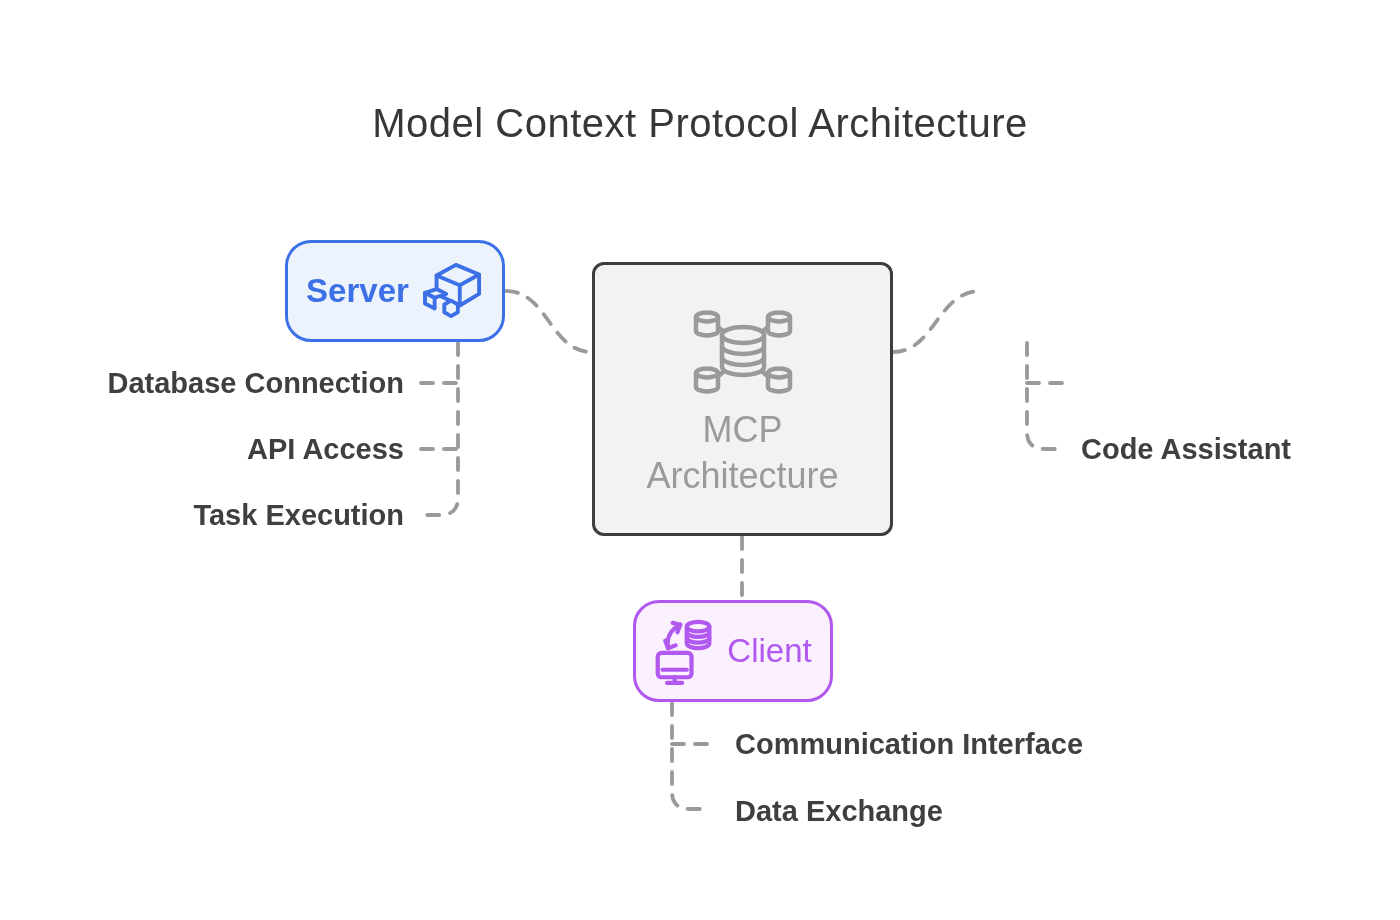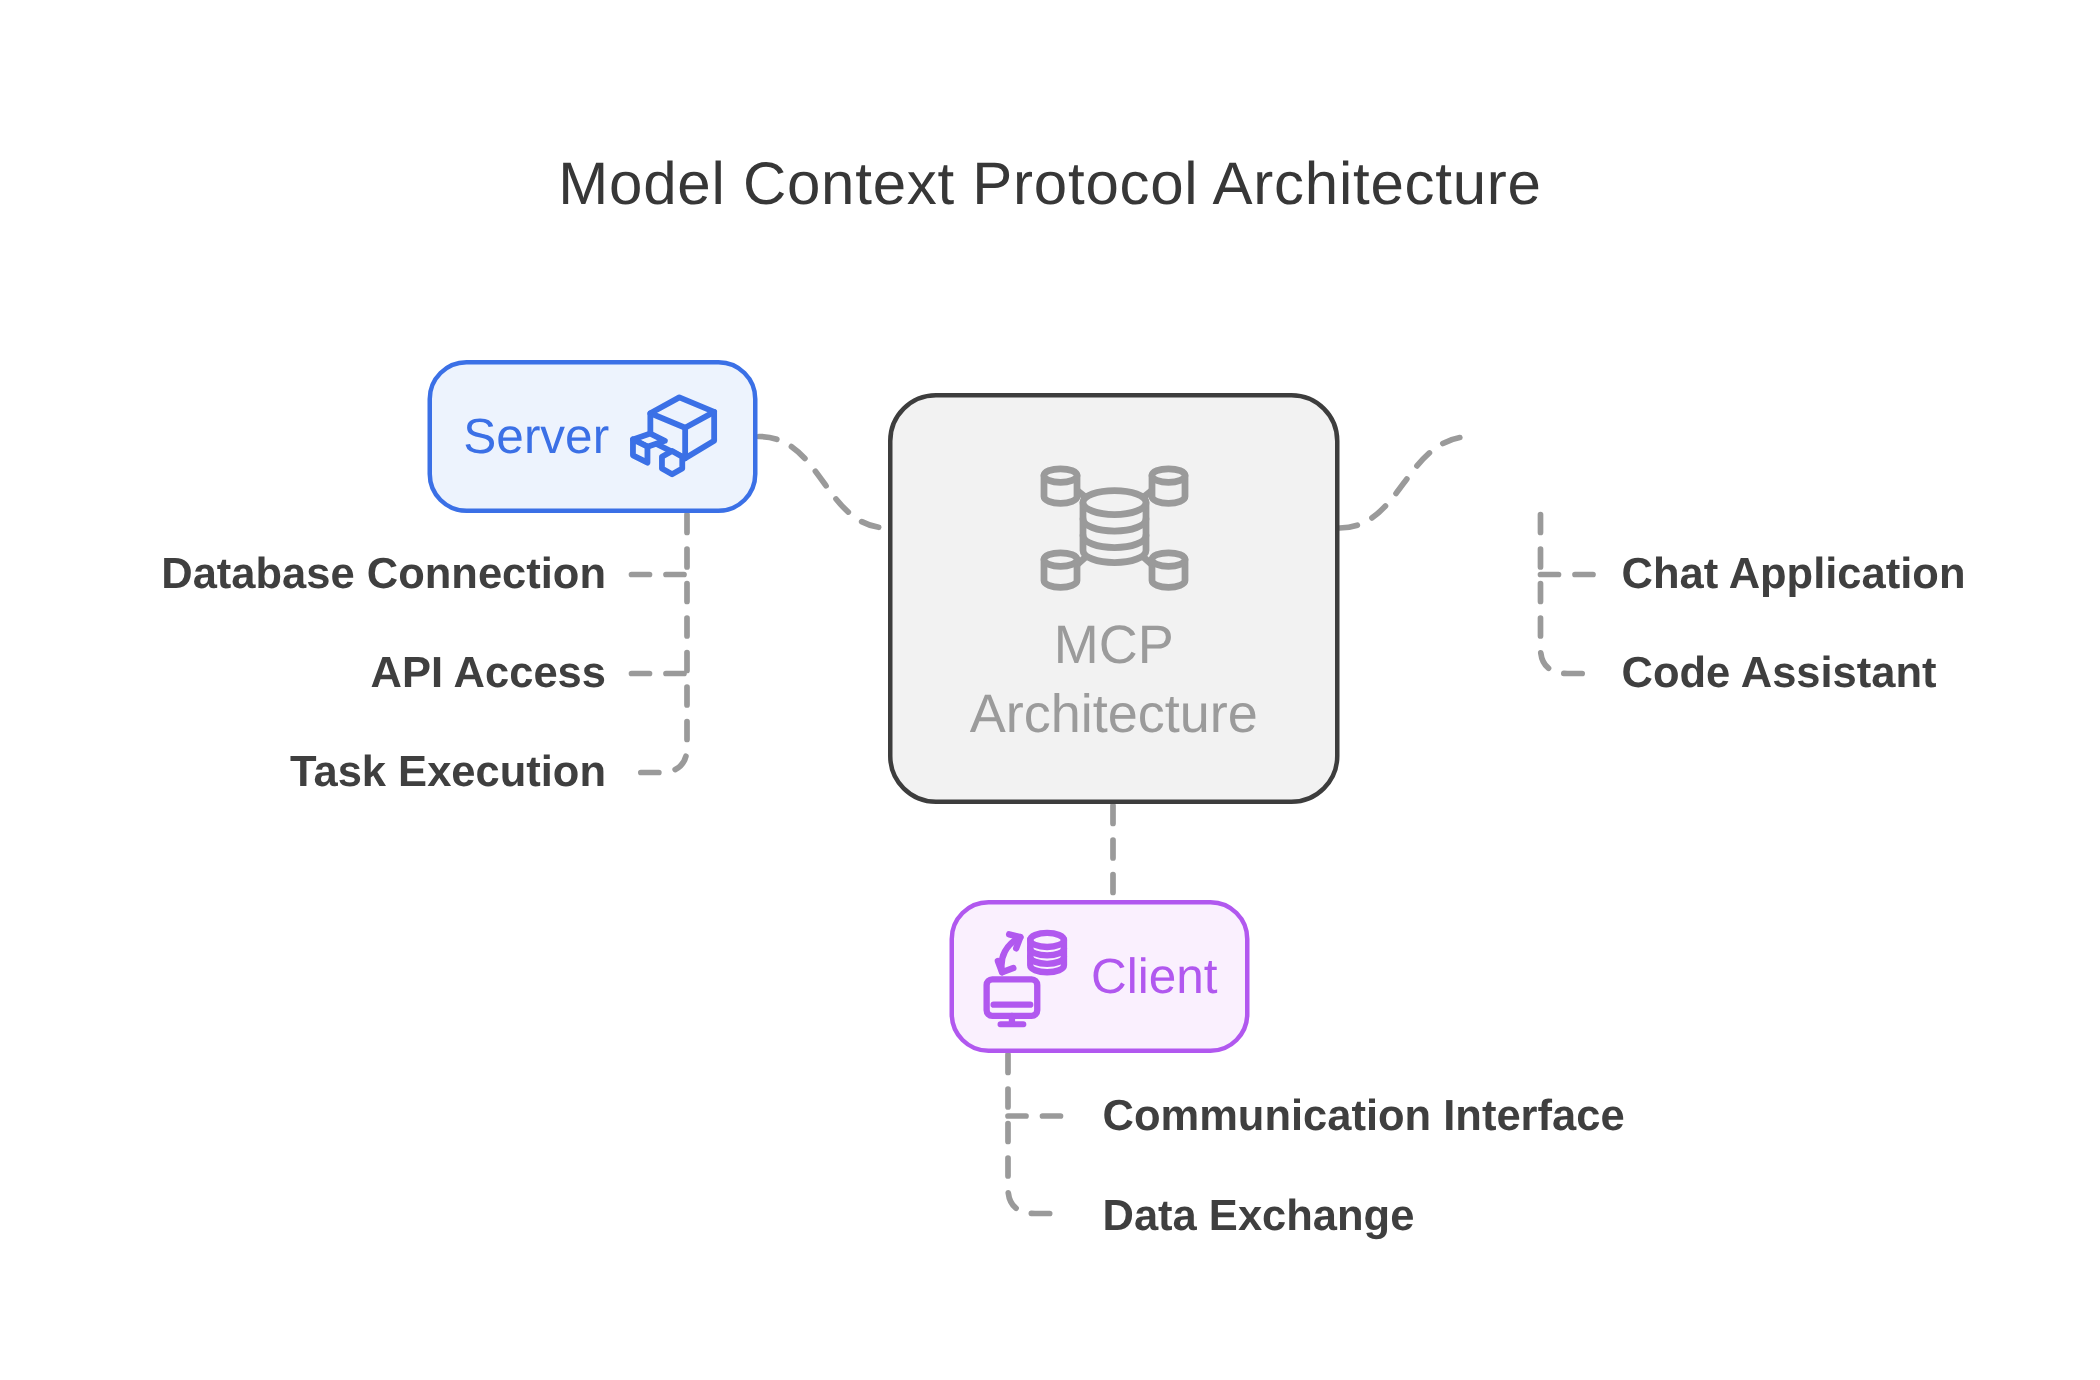--- a/index.html
+++ b/index.html
@@ -17,29 +17,29 @@
   svg.connectors{position:absolute;left:0;top:0;}
   .connectors path{
     fill:none;stroke:#9a9a9a;stroke-width:3.8;
     stroke-dasharray:12 11;stroke-linecap:round;
   }
   .node{
     position:absolute;display:flex;align-items:center;justify-content:center;
     box-sizing:border-box;border-radius:26px;border:3.5px solid;gap:13px;
   }
   .node .node-label{font-size:33px;line-height:36px;}
-  .node-server{left:285px;top:240px;width:220px;height:102px;border-color:#3b70e6;background:#edf3fd;}
+  .node-server{left:285px;top:240px;width:220px;height:102px;border-color:#3b70e6;background:#edf3fd;font-weight:bold;}
   .node-server .node-label{color:#3b70e6;}
   .node-host{left:982px;top:240px;width:198px;height:102px;border-color:#2cbf7a;background:#e5faef;}
   .node-host .node-label{color:#2cbf7a;}
   .node-client{left:633px;top:600px;width:200px;height:102px;border-color:#b158ef;background:#faf0fe;}
   .node-client .node-label{color:#b158ef;}
   .node-center{
     position:absolute;left:592px;top:262px;width:301px;height:274px;
-    box-sizing:border-box;border:3.5px solid #3d3d3d;border-radius:32px;
+    box-sizing:border-box;border:3.5px solid #3d3d3d;border-radius:12px;
     background:#f2f2f2;display:flex;flex-direction:column;align-items:center;
     justify-content:center;padding-top:4px;
   }
   .center-title{
     margin-top:6px;text-align:center;font-size:36px;line-height:46px;color:#9b9b9b;
   }
   .child-label{
     position:absolute;font-size:29px;line-height:32px;color:#3f3f3f;white-space:nowrap;font-weight:bold;
   }
   .align-right{text-align:right;}
@@ -123,19 +123,18 @@
     <div class="center-title">
       <div>MCP</div>
       <div>Architecture</div>
     </div>
   </div>
 
   <div class="child-label align-right" style="right:996px;top:367px;">Database Connection</div>
   <div class="child-label align-right" style="right:996px;top:433px;">API Access</div>
   <div class="child-label align-right" style="right:996px;top:499px;">Task Execution</div>
 
-  <div class="child-label" style="left:1081px;top:367px;">Chat Application</div>
   <div class="child-label" style="left:1081px;top:433px;">Code Assistant</div>
 
   <div class="child-label" style="left:735px;top:728px;">Communication Interface</div>
   <div class="child-label" style="left:735px;top:795px;">Data Exchange</div>
 
 </div>
 
 </body></html>

